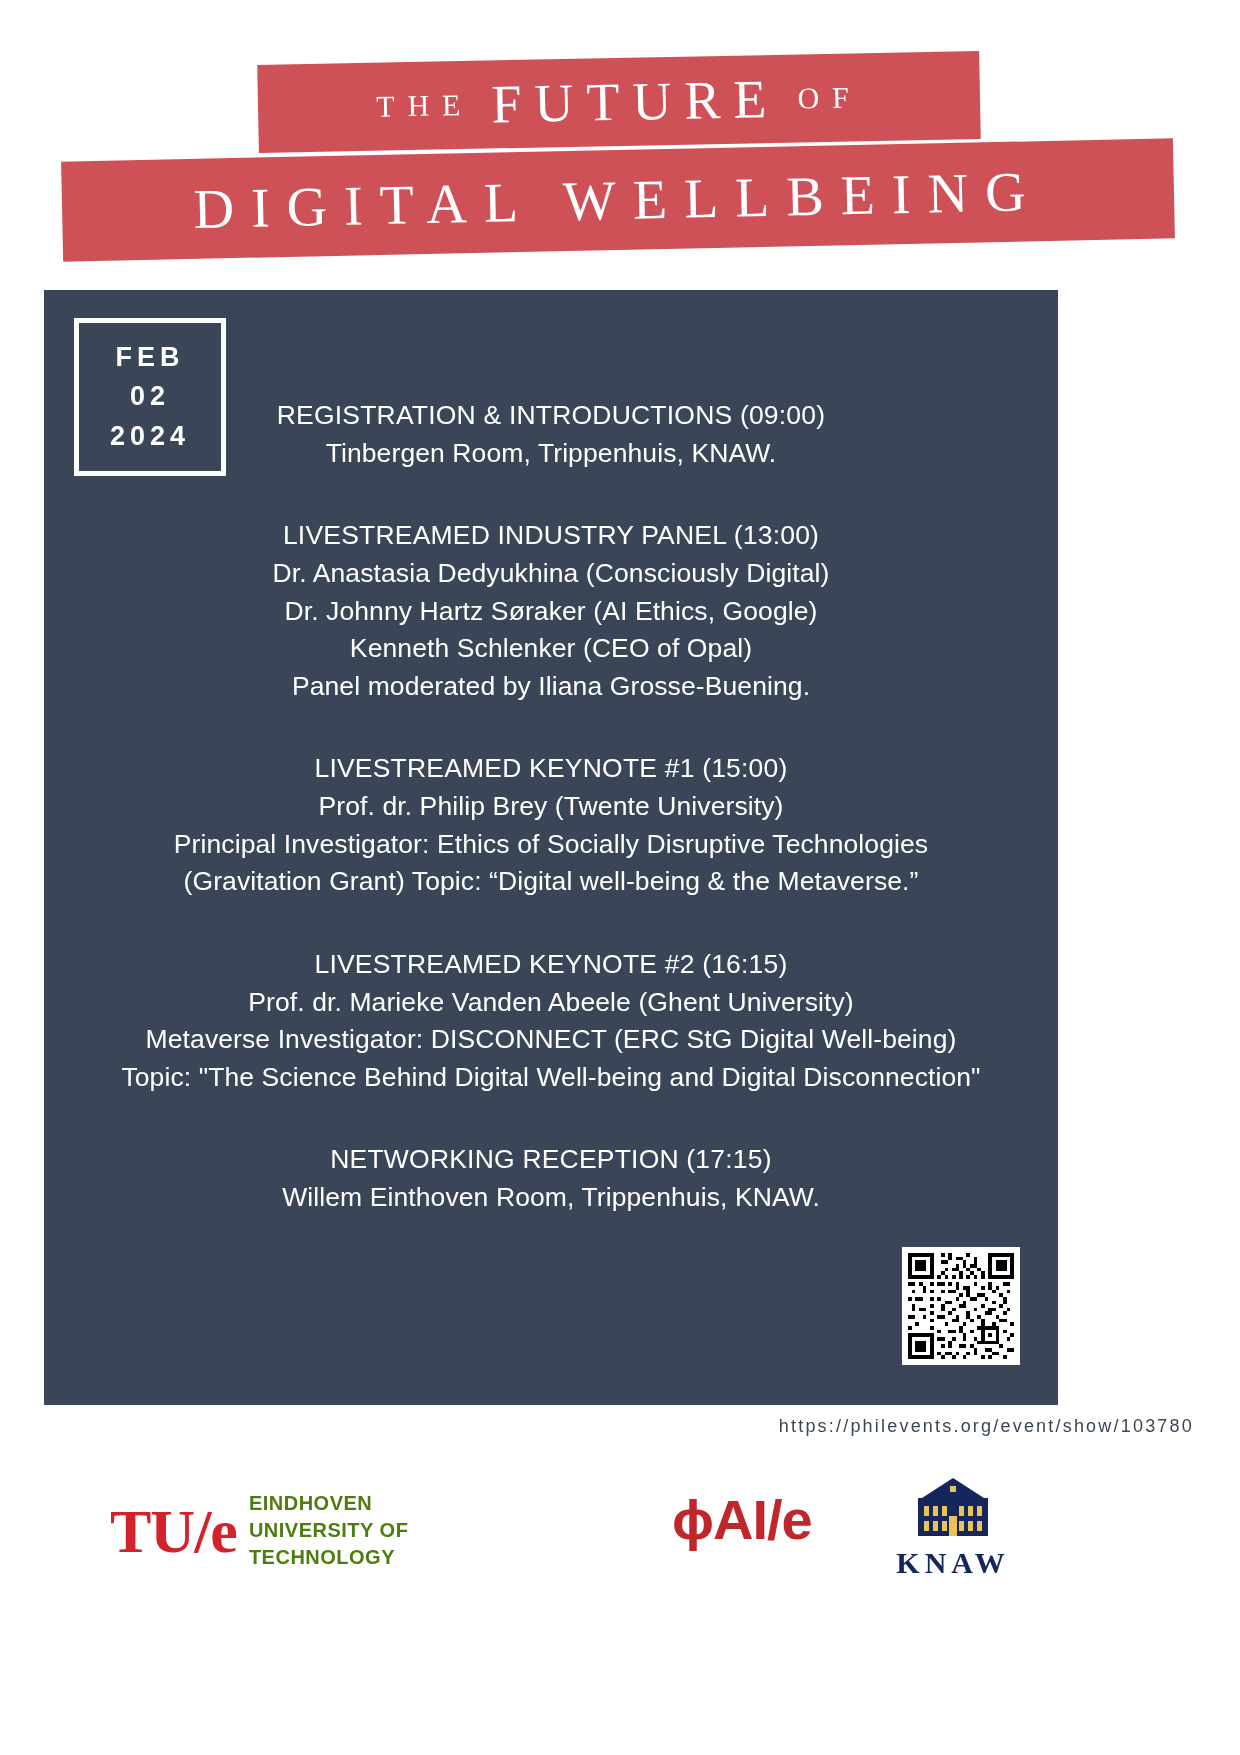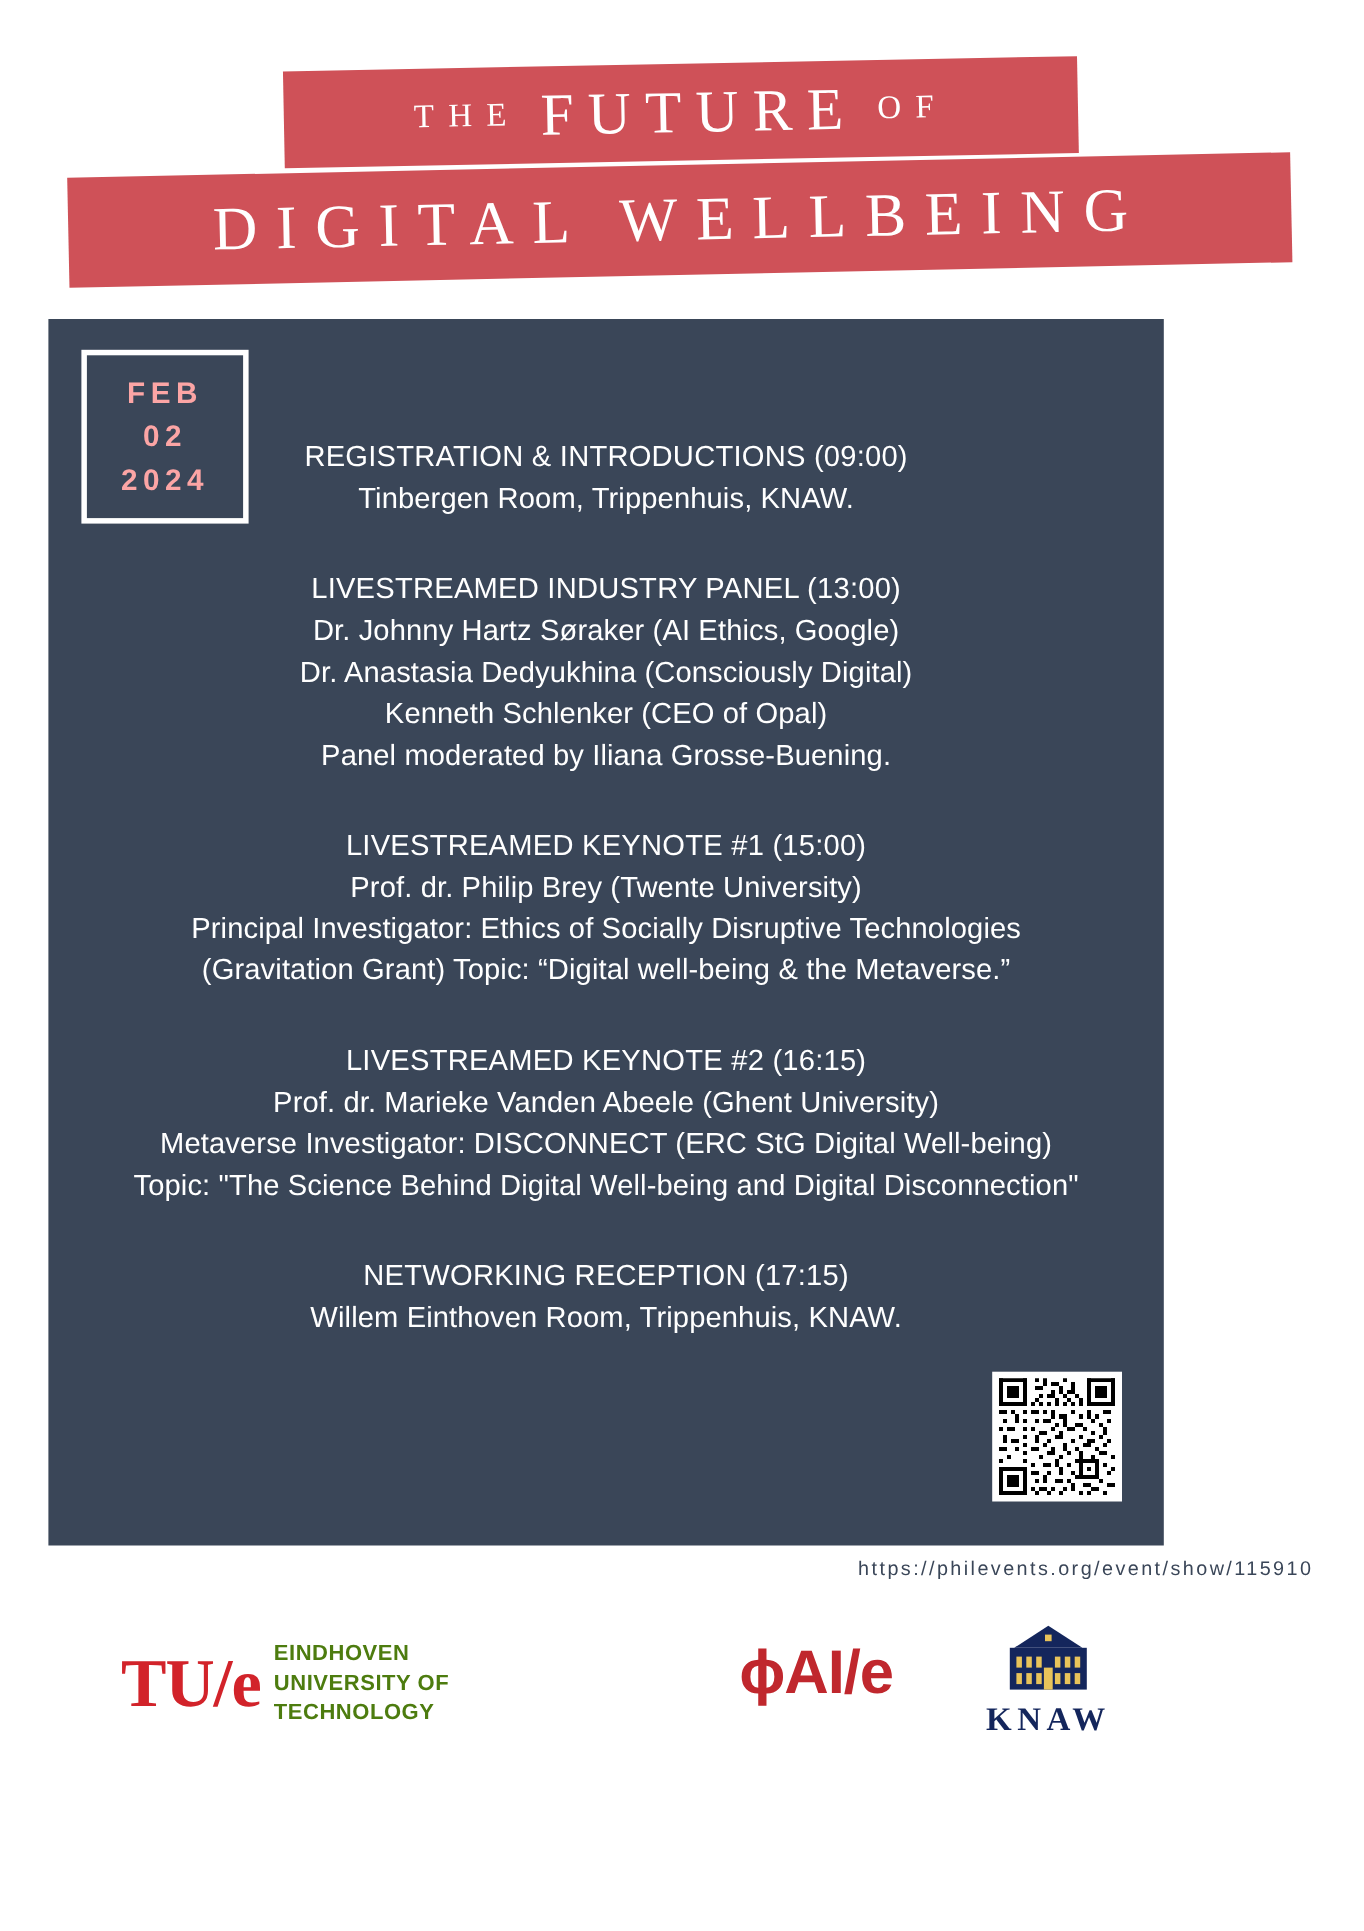--- a/index.html
+++ b/index.html
@@ -75,21 +75,21 @@
   }
 
   
   .date-box {
     position: absolute;
     left: 30px;
     top: 28px;
     width: 142px;
     height: 148px;
     border: 5px solid #ffffff;
-    color: #fca5a5;
+    color: #ffffff;
     display: flex;
     flex-direction: column;
     align-items: center;
     justify-content: center;
     font-weight: bold;
     letter-spacing: 5px;
     font-size: 27px;
     line-height: 1.45;
   }
 
@@ -222,22 +222,22 @@
   <div class="programme">
 
     <div class="block">
       <div class="hd">REGISTRATION &amp; INTRODUCTIONS (09:00)</div>
       <div class="ln">Tinbergen Room, Trippenhuis, KNAW.</div>
     </div>
 
 
     <div class="block">
       <div class="hd">LIVESTREAMED INDUSTRY PANEL (13:00)</div>
+      <div class="ln">Dr. Anastasia Dedyukhina (Consciously Digital)</div>
       <div class="ln">Dr. Johnny Hartz Søraker (AI Ethics, Google)</div>
-      <div class="ln">Dr. Anastasia Dedyukhina (Consciously Digital)</div>
       <div class="ln">Kenneth Schlenker (CEO of Opal)</div>
       <div class="ln">Panel moderated by Iliana Grosse-Buening.</div>
     </div>
 
     <div class="block">
       <div class="hd">LIVESTREAMED KEYNOTE #1 (15:00)</div>
       <div class="ln">Prof. dr. Philip Brey (Twente University)</div>
       <div class="ln">Principal Investigator: Ethics of Socially Disruptive Technologies</div>
       <div class="ln">(Gravitation Grant)   Topic: “Digital well-being &amp; the Metaverse.”</div>
     </div>
@@ -410,21 +410,21 @@
           <rect x="12" y="28" width="1" height="1"></rect>
         <rect x="15" y="28" width="1" height="1"></rect>
           <rect x="22" y="28" width="1" height="1"></rect>
         <rect x="24" y="27" width="1" height="1"></rect>
           <rect x="28" y="26" width="1" height="1"></rect>
       </g>
     </svg>
   </div>
 </div>
 
-<div class="url">https://philevents.org/event/show/115910</div>
+<div class="url">https://philevents.org/event/show/103780</div>
 
 <div class="logos">
 
   <div class="logo logo-tue">
     <div class="tue-mark">TU/e</div>
     <div class="tue-text" style="white-space:pre-line;">EINDHOVEN
 UNIVERSITY OF
 TECHNOLOGY</div>
   </div>
 

